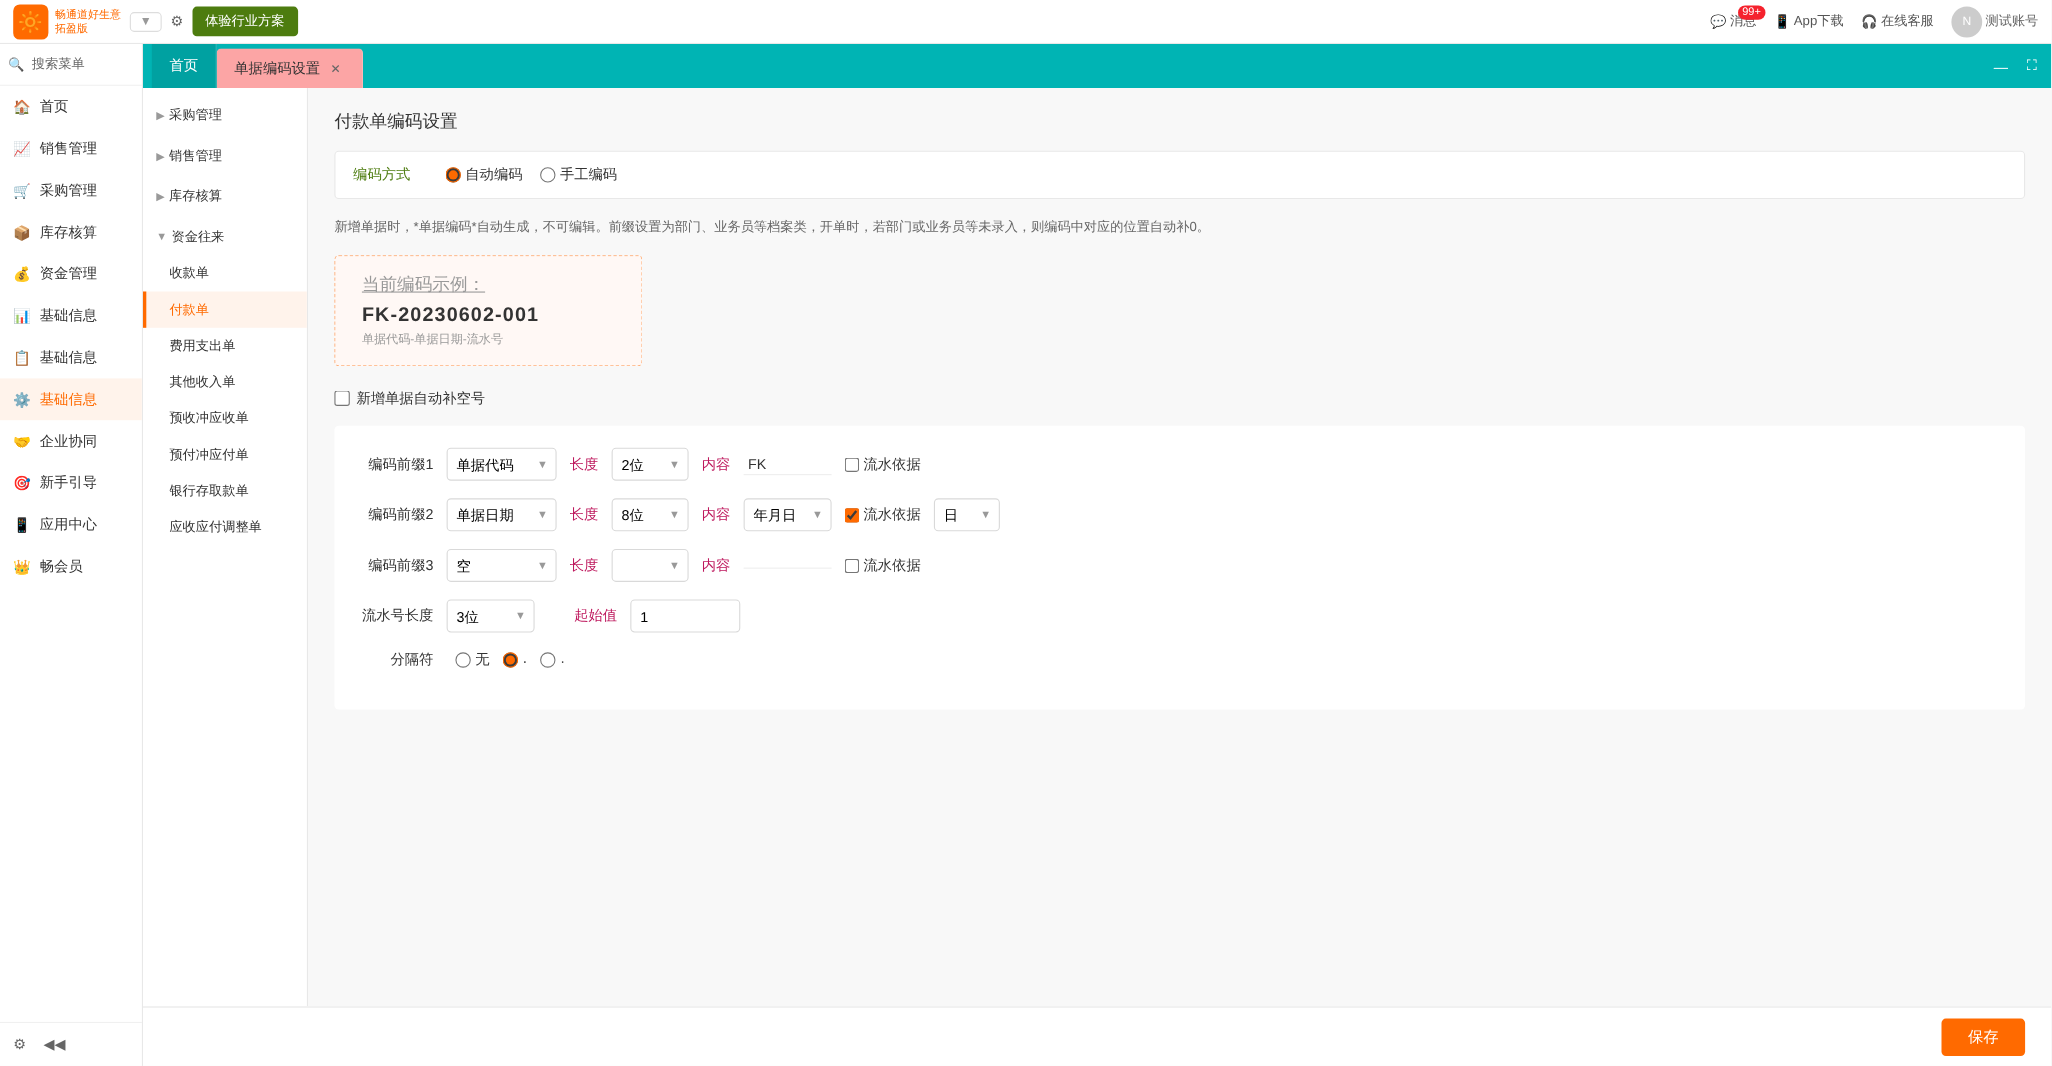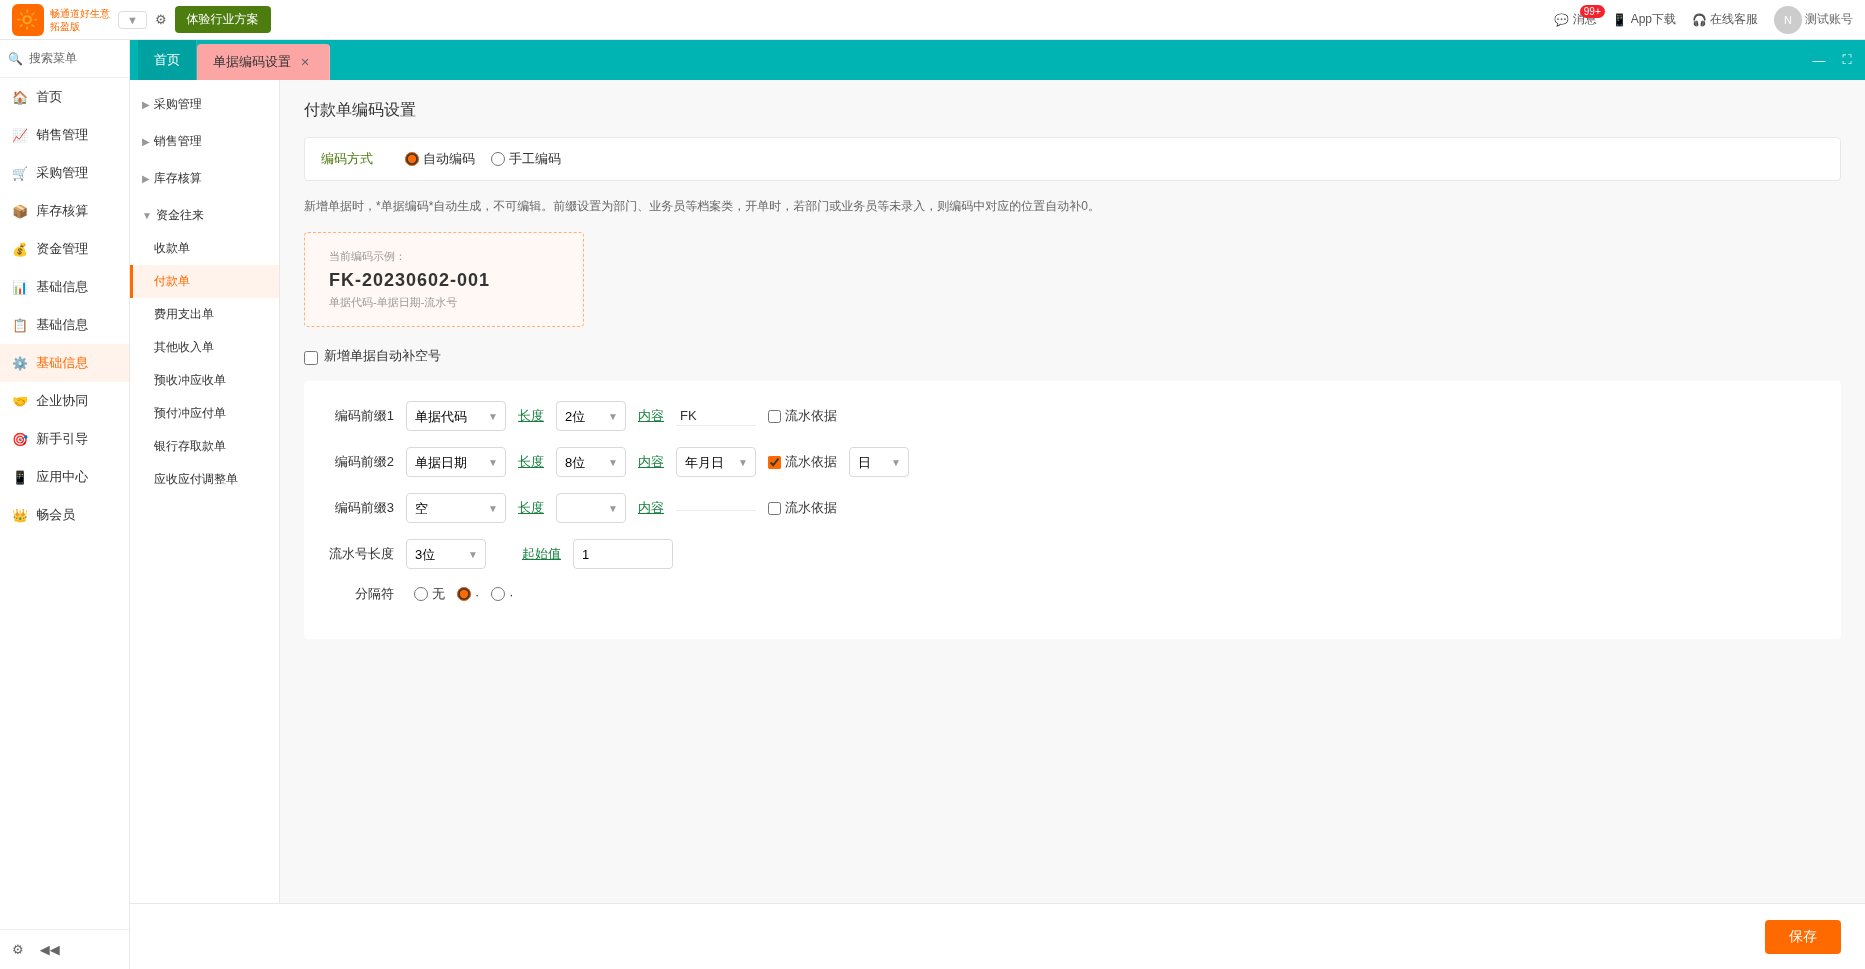--- a/index.html
+++ b/index.html
@@ -59,46 +59,46 @@
     .encoding-label { font-size: 13px; color: #4d7c0f; margin-right: 16px; }
     .radio-group { display: flex; align-items: center; gap: 16px; }
     .radio-option { display: flex; align-items: center; gap: 4px; cursor: pointer; font-size: 13px; color: #333; }
     .radio-input { width: 14px; height: 14px; cursor: pointer; accent-color: #ff6a00; }
 
     
     .info-text { font-size: 12px; color: #666; margin-bottom: 16px; line-height: 1.6; }
 
     
     .preview-box { background: #fff8f5; border: 1px dashed #ffb07a; border-radius: 4px; padding: 16px 24px; margin-bottom: 20px; display: inline-block; min-width: 280px; }
-    .preview-label { font-size: 11px; color: #999; margin-bottom: 6px; }
+    .preview-label { font-size: 16px; color: #999; margin-bottom: 6px; text-decoration: underline; }
     .preview-code { font-size: 18px; font-weight: 600; color: #333; letter-spacing: 1px; }
     .preview-sub { font-size: 11px; color: #999; margin-top: 4px; }
 
     
-    .checkbox-row { display: flex; align-items: flex-end; gap: 6px; margin-bottom: 16px; font-size: 13px; color: #333; cursor: pointer; }
+    .checkbox-row { display: flex; align-items: center; gap: 6px; margin-bottom: 16px; font-size: 13px; color: #333; cursor: pointer; }
     .checkbox-input { width: 14px; height: 14px; cursor: pointer; accent-color: #ff6a00; }
 
     
     .config-section { background: #fff; border-radius: 4px; padding: 20px; }
     .config-row { display: flex; align-items: center; gap: 12px; margin-bottom: 16px; }
     .config-label { width: 70px; color: #333; font-size: 13px; text-align: right; flex-shrink: 0; }
-    .field-label { font-size: 13px; color: #15803d; flex-shrink: 0; text-decoration: underline; }
+    .field-label { font-size: 13px; color: #be185d; flex-shrink: 0; }
     .field-value { min-width: 50px; font-size: 13px; color: #333; }
     .field-input { height: 30px; border: 1px solid #d9d9d9; border-radius: 4px; padding: 0 8px; font-size: 13px; min-width: 80px; }
     .checkbox-inline { display: flex; align-items: center; gap: 4px; font-size: 13px; color: #333; cursor: pointer; }
     .checkbox-inline input { accent-color: #ff6a00; }
     .select-wrapper { position: relative; display: inline-flex; align-items: center; }
     .select-wrapper select { appearance: none; -webkit-appearance: none; height: 30px; border: 1px solid #d9d9d9; border-radius: 4px; padding: 0 28px 0 8px; font-size: 13px; background: #fff; cursor: pointer; }
     .select-arrow { position: absolute; right: 8px; pointer-events: none; font-size: 10px; color: #999; }
 
     
     .separator-section { margin-top: 16px; }
 
     
-    .bottom-bar { height: 66px; background: #fff; border-top: 1px solid #e8e8e8; display: flex; align-items: center; justify-content: flex-end; padding: 0 24px; flex-shrink: 0; }
+    .bottom-bar { height: 54px; background: #fff; border-top: 1px solid #e8e8e8; display: flex; align-items: center; justify-content: flex-end; padding: 0 24px; flex-shrink: 0; }
     .save-btn { background: #ff6a00; color: white; border: none; border-radius: 4px; padding: 8px 24px; font-size: 14px; cursor: pointer; }
 
     .user-avatar { width: 28px; height: 28px; border-radius: 50%; background: #ccc; display: flex; align-items: center; justify-content: center; font-size: 11px; color: white; }
   </style>
 </head>
 <body>
 
 <div class="topbar">
   <div class="topbar-logo">
     <div class="logo-icon">🔆</div>

